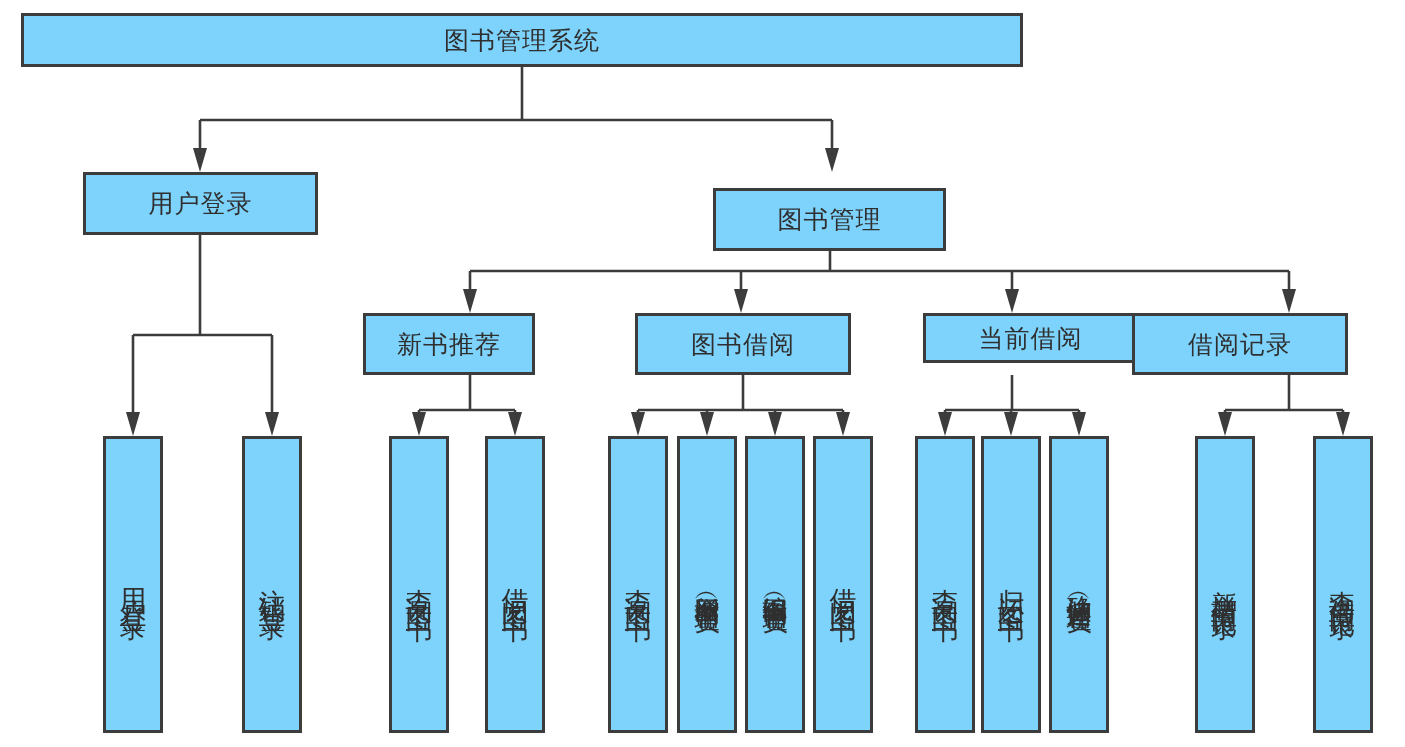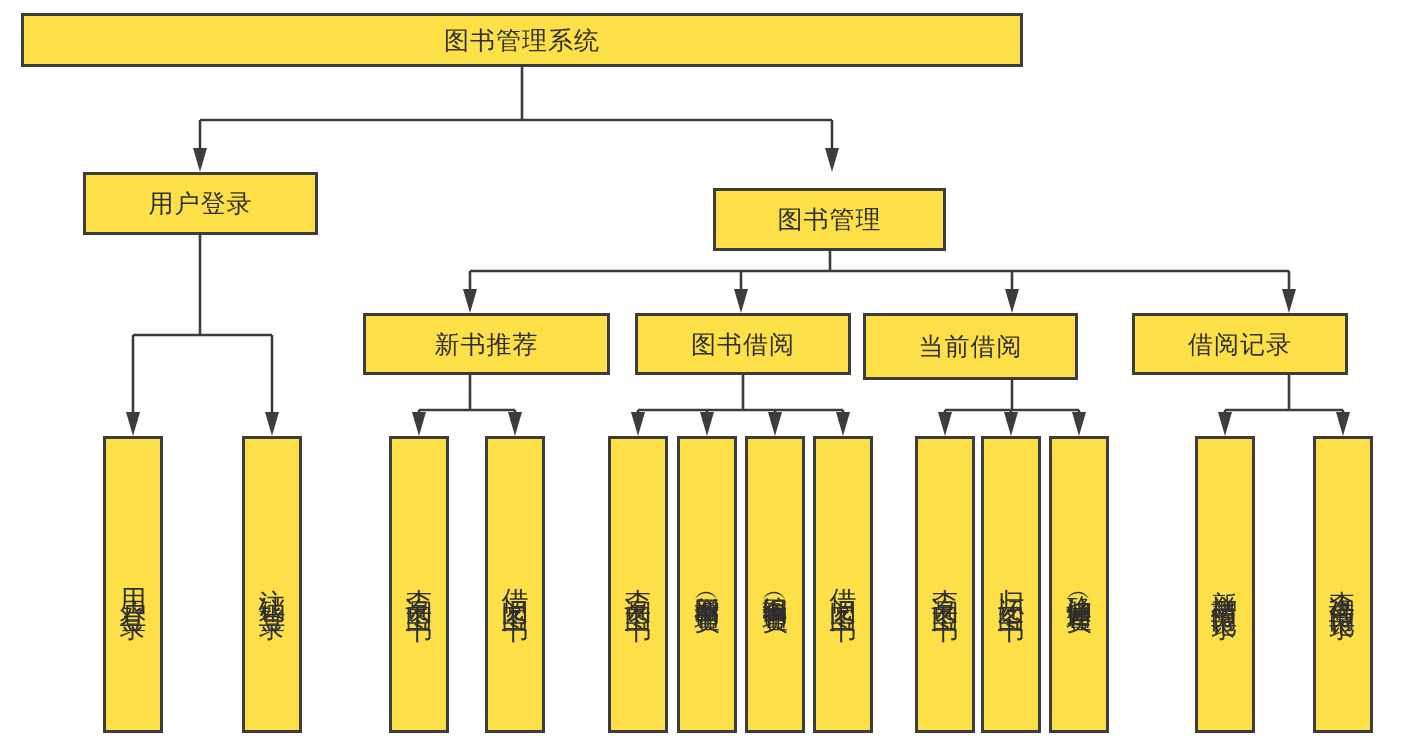--- a/index.html
+++ b/index.html
@@ -22,37 +22,37 @@
     stroke-width: 2.6;
     fill: none;
   }
   .wires polygon {
     fill: var(--line, #3c3c3c);
     stroke: none;
   }
   .node {
     position: absolute;
     box-sizing: border-box;
-    background: #fde047;
+    background: #7dd3fc;
     border: 3px solid var(--line, #3c3c3c);
     display: flex;
     align-items: center;
     justify-content: center;
     color: var(--text, #2f2f2f);
     font-size: 25px;
     letter-spacing: 1px;
     white-space: nowrap;
   }
   
   .root { left: 21px;   top: 13px;  width: 1002px; height: 54px; }
   .l1a  { left: 83px;   top: 172px; width: 235px;  height: 63px; }
   .l1b  { left: 713px;  top: 188px; width: 233px;  height: 63px; }
-  .l2a  { left: 363px;  top: 313px; width: 247px;  height: 62px; }
+  .l2a  { left: 363px;  top: 313px; width: 172px;  height: 62px; }
   .l2b  { left: 635px;  top: 313px; width: 216px;  height: 62px; }
-  .l2c  { left: 863px;  top: 313px; width: 215px;  height: 67px; }
+  .l2c  { left: 923px;  top: 313px; width: 215px;  height: 50px; }
   .l2d  { left: 1132px; top: 313px; width: 216px;  height: 62px; }
   
   .leaf {
     top: 436px;
     width: 60px;
     height: 297px;
     writing-mode: vertical-rl;
     font-size: 27px;
     letter-spacing: 9px;
   }

